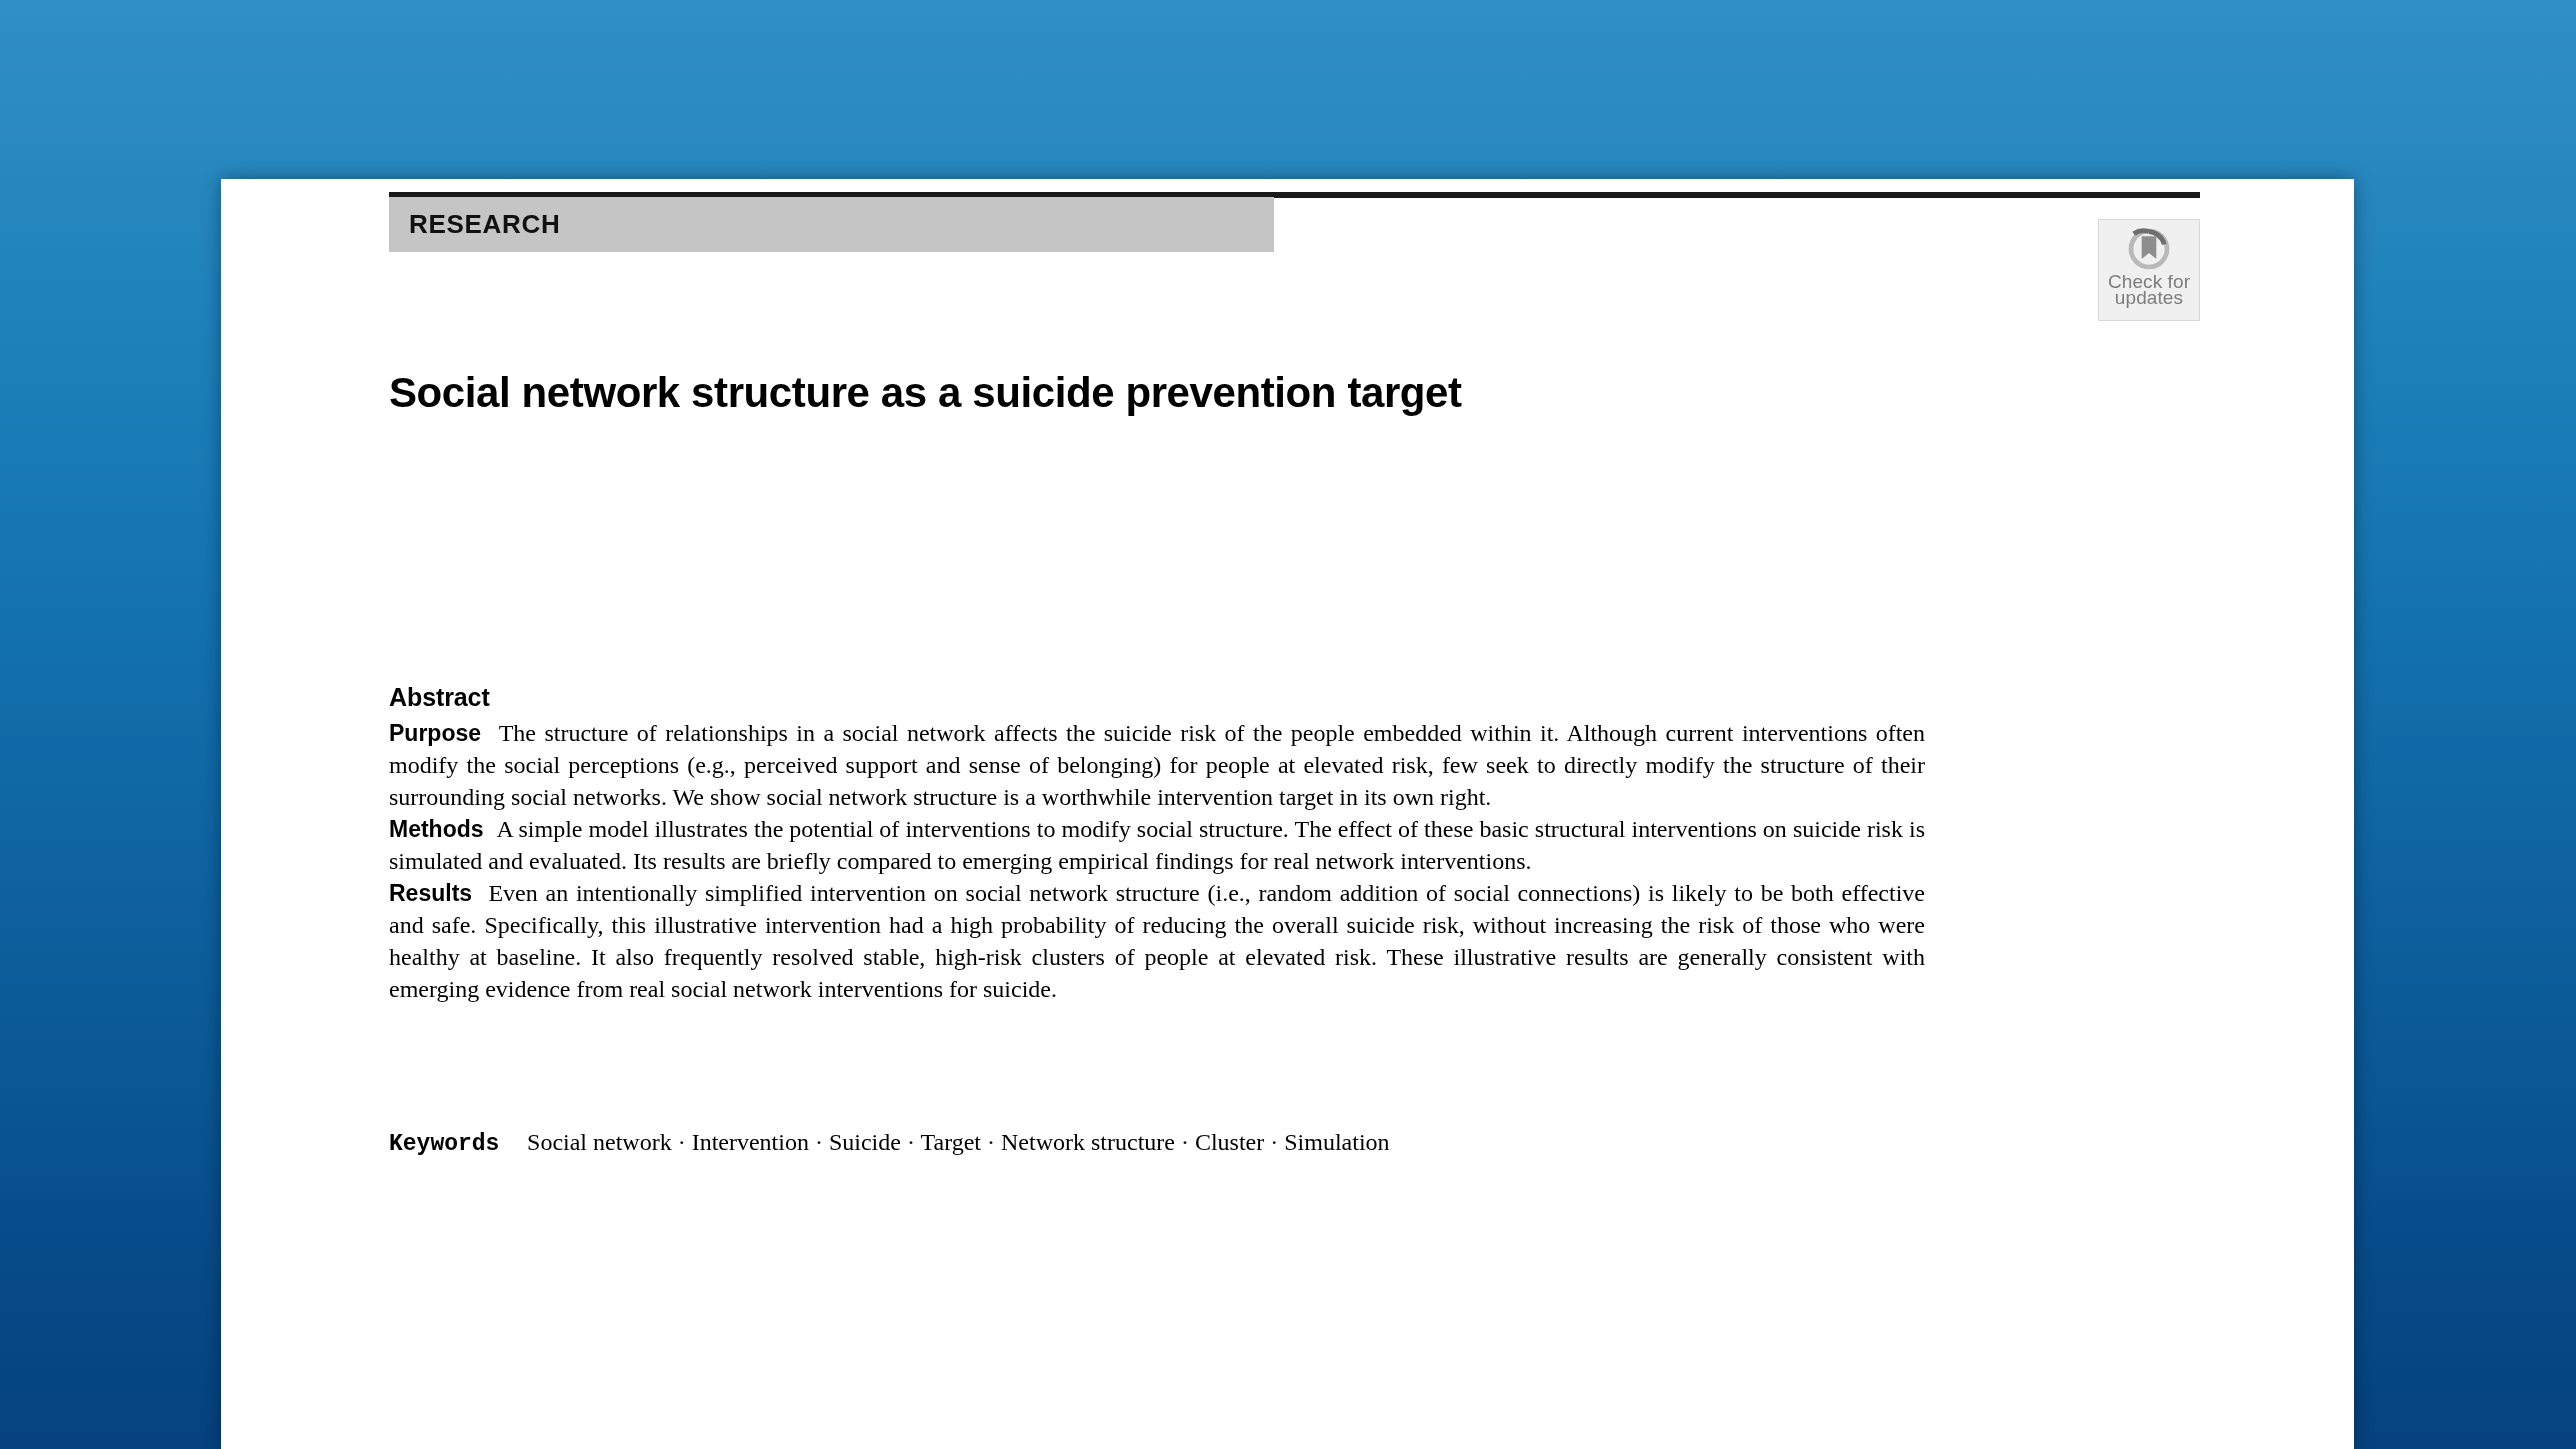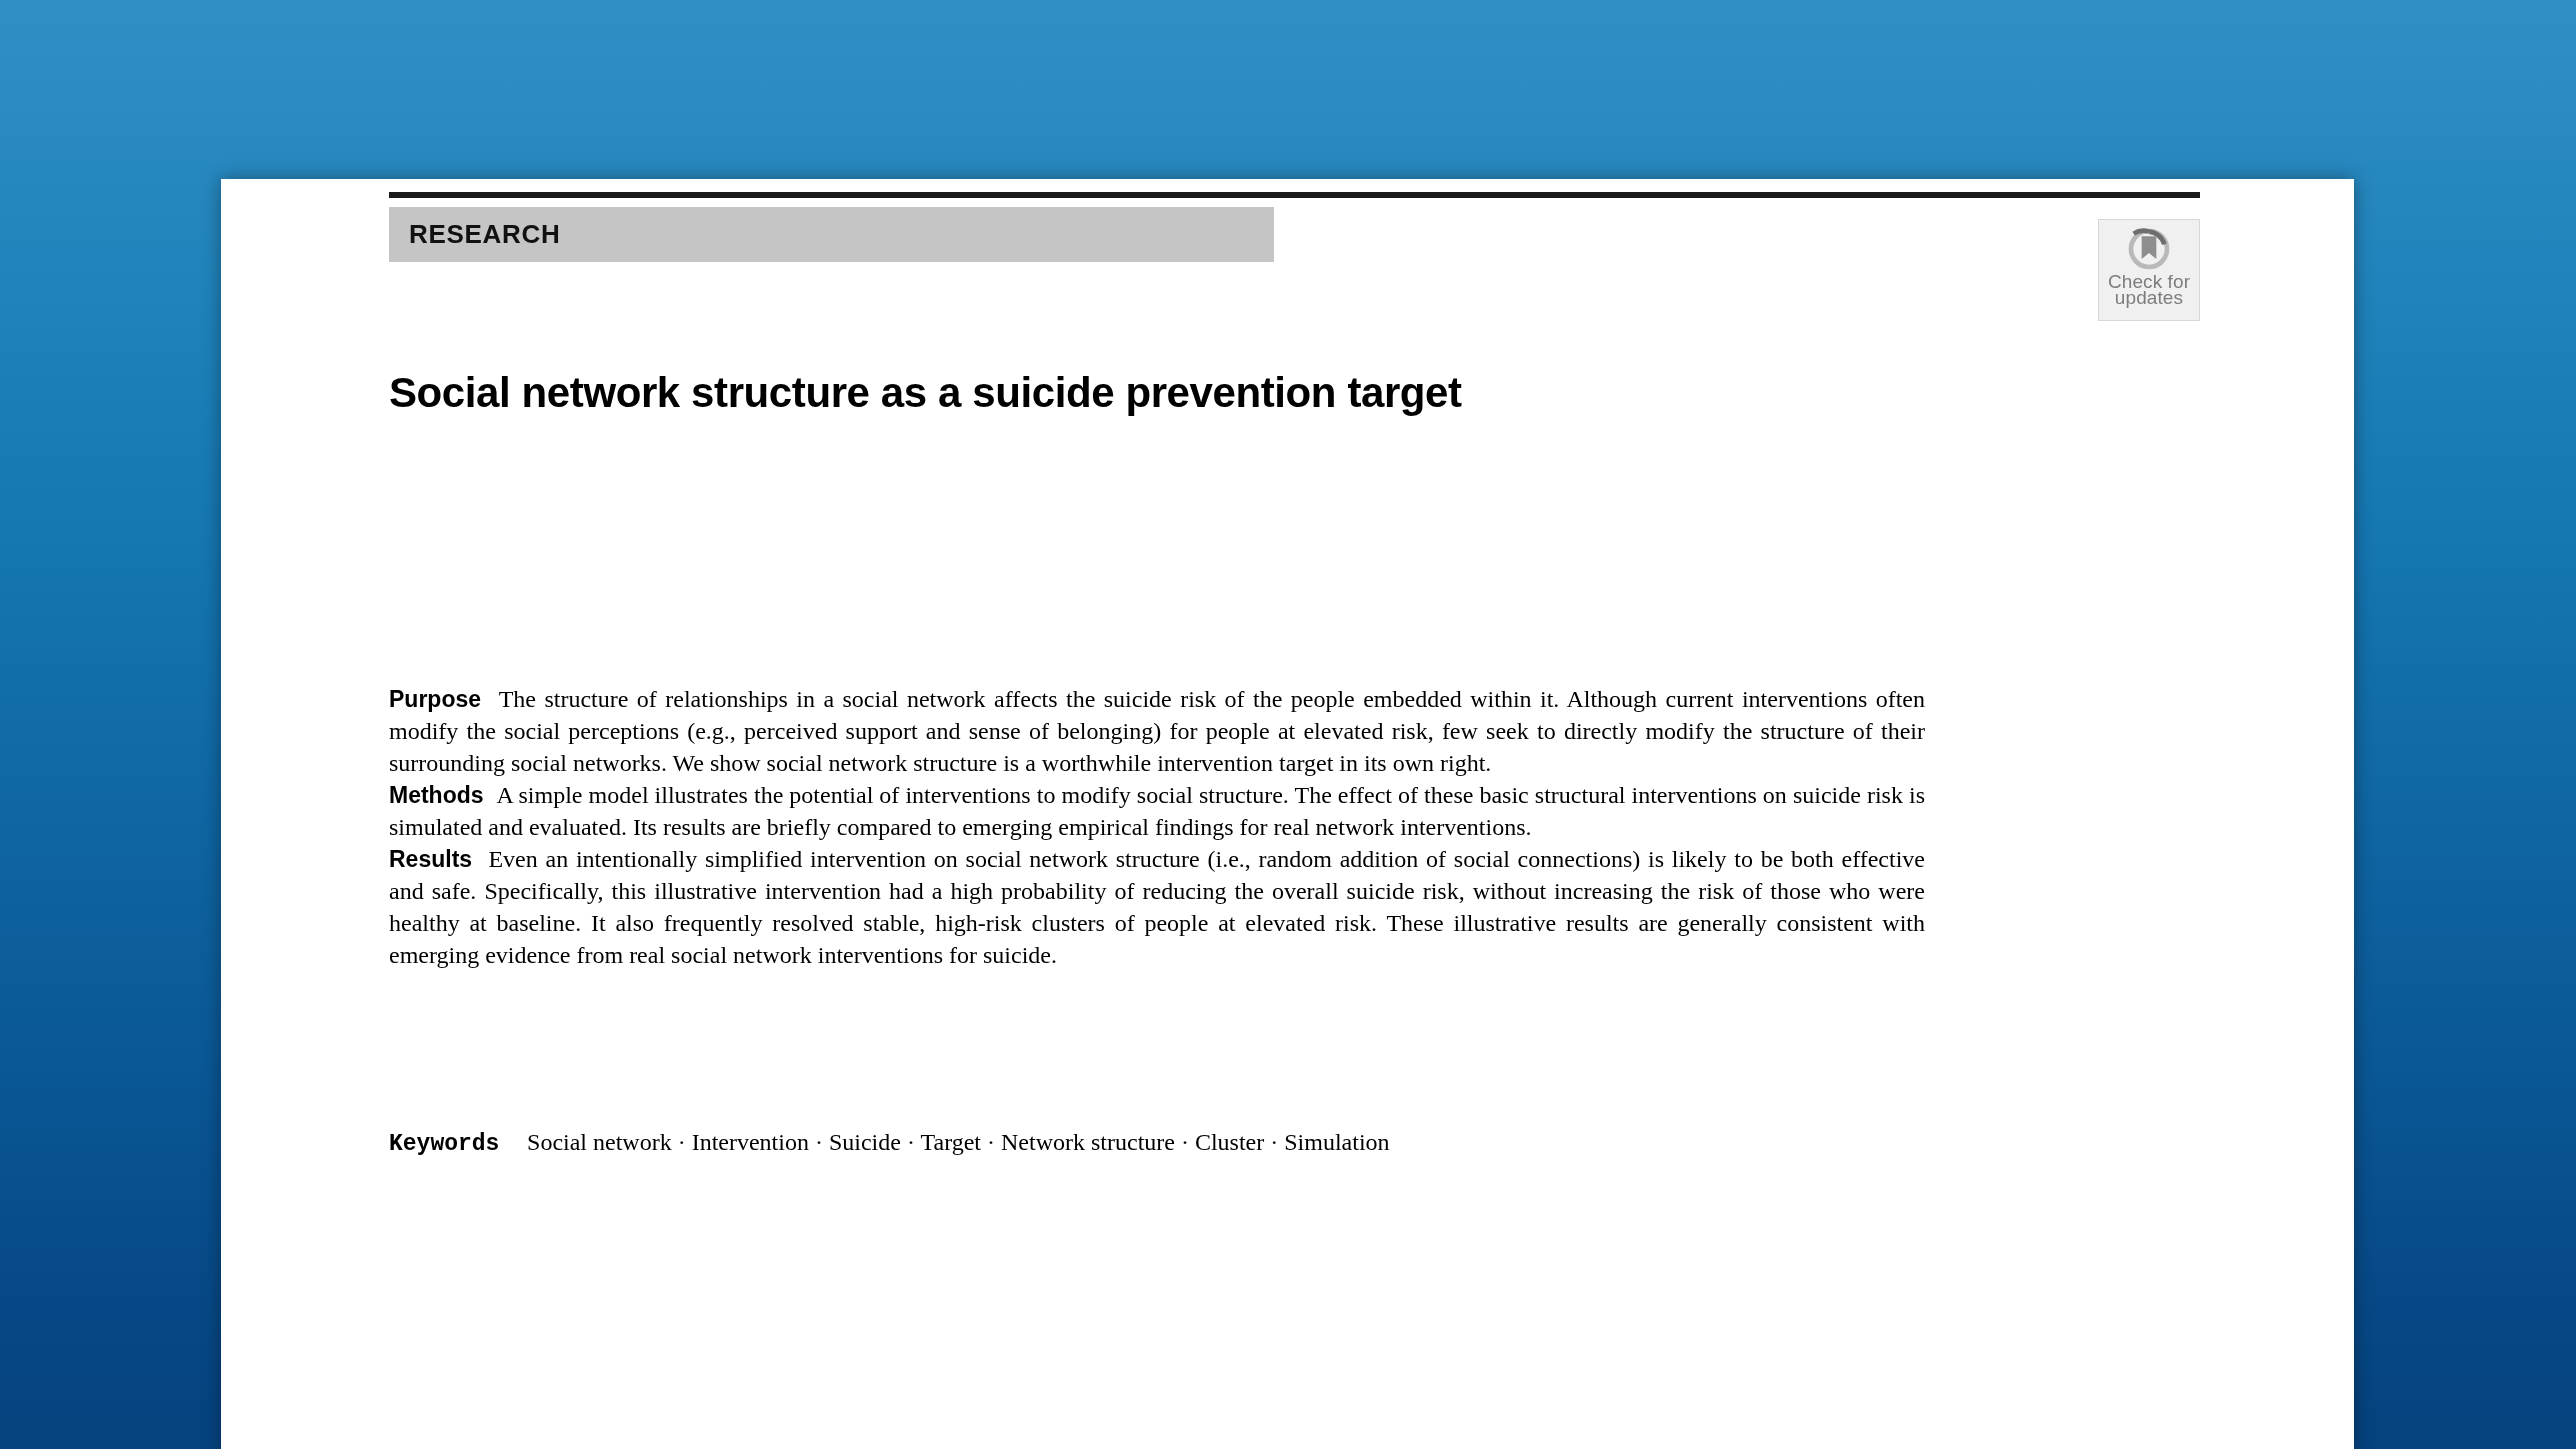--- a/index.html
+++ b/index.html
@@ -49,21 +49,21 @@
     position: absolute;
     left: 0;
     top: 13.4px;
     width: 1811px;
     height: 6px;
     background: #1a1a1a;
   }
   .research-banner {
     position: absolute;
     left: 0;
-    top: 28px;
+    top: 18px;
     width: 885px;
     height: 55px;
     background: #c5c5c5;
     display: flex;
     align-items: center;
     text-align: right;
   }
   .research-banner .label {
     margin-left: 20px;
     font-size: 26px;
@@ -235,20 +235,21 @@
       </span>
       <span class="cm-text">Check for</span>
       <span class="cm-text">updates</span>
     </div>
 
     <h1 class="title">Social network structure as a suicide prevention target</h1>
 
 
 
     <div class="abstract">
+      <h2>Abstract</h2>
 
       <p class="abs-para">
         <span class="abs-label">Purpose</span><span>The structure of relationships in a social network affects the suicide risk of the people embedded within it. Although current interventions often modify the social perceptions (e.g., perceived support and sense of belonging) for people at elevated risk, few seek to directly modify the structure of their surrounding social networks. We show social network structure is a worthwhile intervention target in its own right.</span>
       </p>
 
       <p class="abs-para">
         <span class="abs-label">Methods</span><span>A simple model illustrates the potential of interventions to modify social structure. The effect of these basic structural interventions on suicide risk is simulated and evaluated. Its results are briefly compared to emerging empirical findings for real network interventions.</span>
       </p>
 
       <p class="abs-para">

